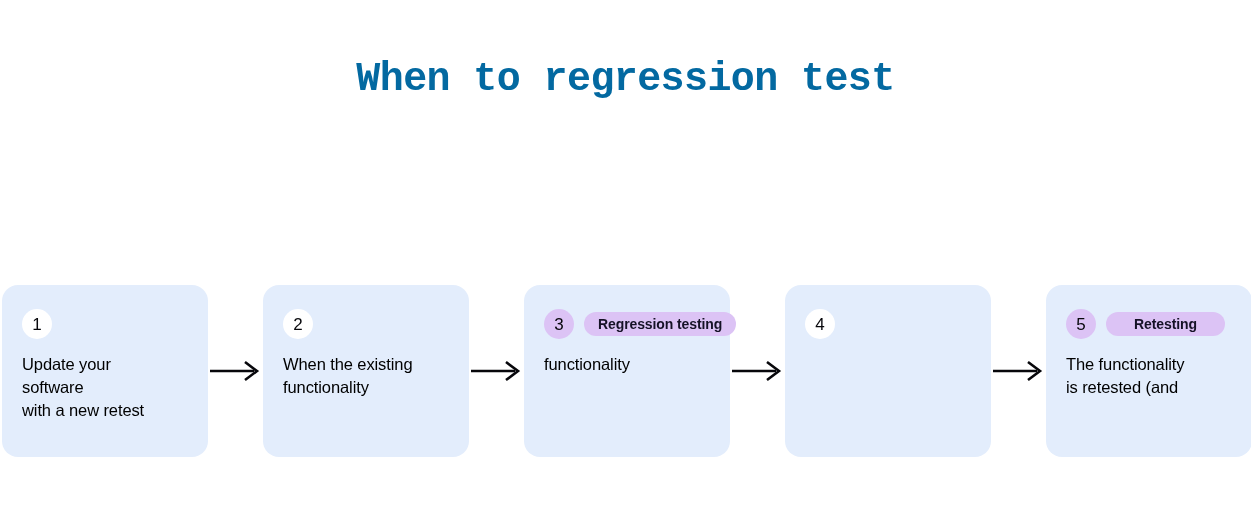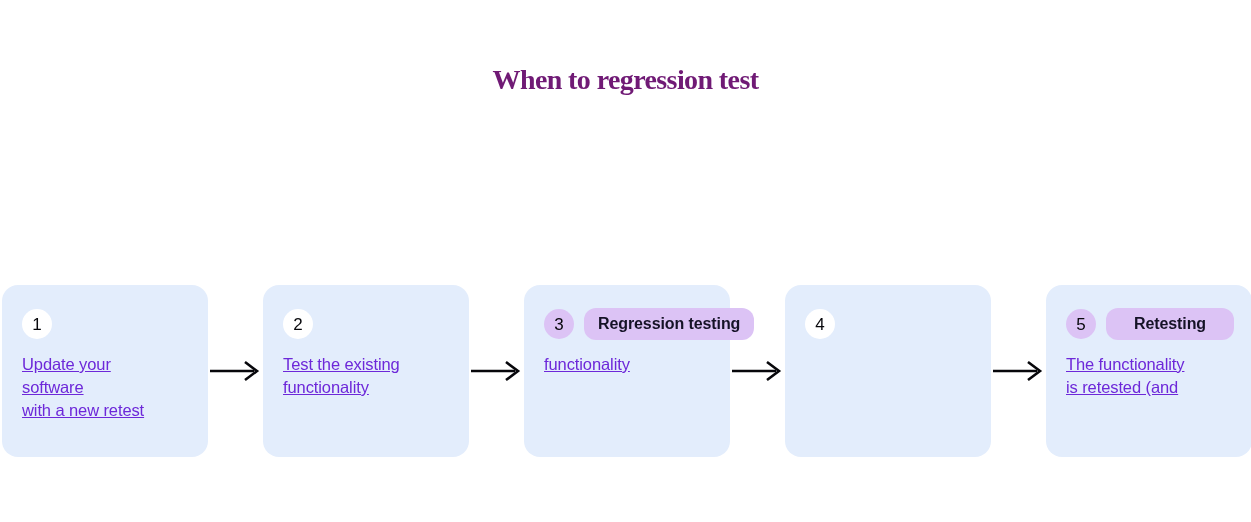--- a/index.html
+++ b/index.html
@@ -14,26 +14,26 @@
     overflow: hidden;
     position: relative;
   }
 
   #page-title {
     position: absolute;
     top: 54px;
     left: 0;
     width: 1251px;
     text-align: center;
-    font-family: Liberation Serif, serif;
+    font-family: Liberation Mono, monospace;
     font-weight: bold;
-    font-size: 28px;
+    font-size: 40px;
     line-height: 52px;
     letter-spacing: -0.6px;
-    color: #701a75;
+    color: #0369a1;
   }
   #page-title .title-line {
     display: block;
     white-space: nowrap;
   }
 
   #flow {
     position: absolute;
     top: 285px;
     left: 2px;
@@ -76,44 +76,43 @@
     align-items: center;
     justify-content: center;
     line-height: 1;
   }
   .step-badge.purple {
     background: #dcc3f5;
   }
 
   .tag-pill {
     margin-left: 10px;
-    height: 32px;
+    height: 24px;
     background: #dcc3f5;
     border-radius: 12px;
     color: #151226;
-    font-size: 16px;
+    font-size: 14px;
     font-weight: bold;
     letter-spacing: -0.1px;
     display: flex;
     align-items: center;
     justify-content: center;
     padding: 0 14px;
     white-space: nowrap;
     box-sizing: border-box;
   }
   .tag-pill.wide {
     padding: 0 28px;
   }
 
   .card-body {
     font-size: 16.5px;
     line-height: 23px;
-    color: #6d28d9;
+    color: #000000;
     letter-spacing: -0.1px;
-    text-decoration: underline;
   }
   .card-body .body-line {
     display: block;
     white-space: nowrap;
   }
 
   .connector {
     flex: 0 0 55px;
     width: 55px;
     height: 172px;
@@ -154,21 +153,21 @@
       </svg>
     </span>
   </div>
 
   <div class="step-card">
     <div class="card-head">
       <div class="step-badge">2</div>
 
     </div>
     <div class="card-body">
-      <span class="body-line">Test the existing</span>
+      <span class="body-line">When the existing</span>
       <span class="body-line">functionality</span>
     </div>
   </div>
 
   <div class="connector">
     <span>
       <svg width="52" height="22" viewBox="0 0 52 22" aria-hidden="true">
         <line x1="0" y1="11" x2="44" y2="11" stroke="#07070b" stroke-width="2.6"></line>
         <polyline points="35,2 47,11 35,20" fill="none" stroke="#07070b" stroke-width="2.6" stroke-linecap="butt" stroke-linejoin="miter"></polyline>
       </svg>

